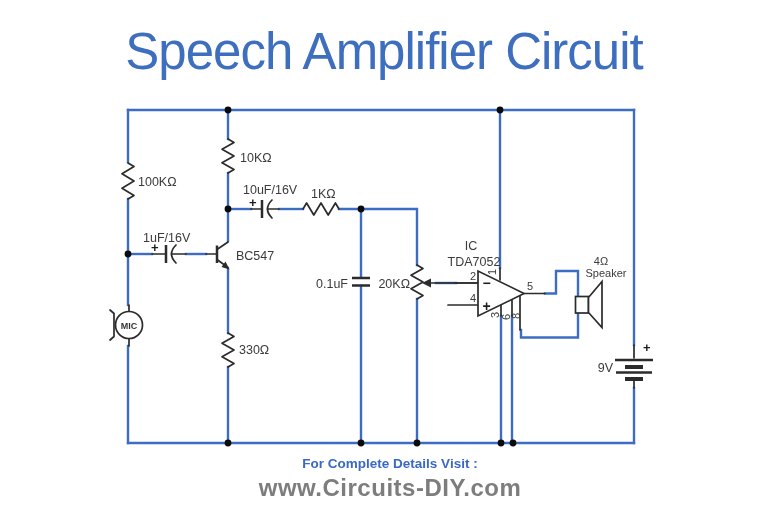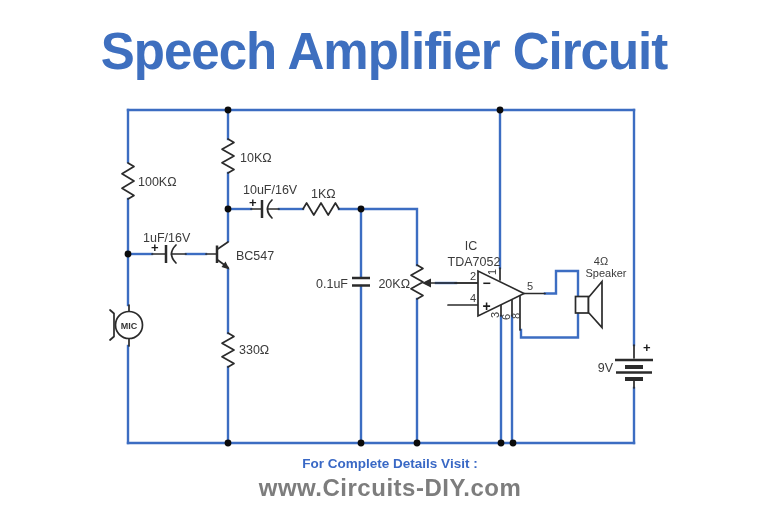--- a/index.html
+++ b/index.html
@@ -3,21 +3,21 @@
 <meta charset="utf-8">
 <style>
   :root{
     --wire:#3c6dc2; --component:#2b2b2b; --title:#3e6fbf;
     --footer-blue:#3968c5; --footer-gray:#7d7d7d; --label:#3b3b3b;
   }
   html,body{margin:0;padding:0;background:#fff;}
   #canvas{position:relative;width:768px;height:520px;background:#fff;overflow:hidden;
           font-family:"Liberation Sans",sans-serif;}
   h1.title{position:absolute;top:22px;left:0;width:768px;margin:0;text-align:center;
-           font-size:51px;font-weight:bold;letter-spacing:-1px;color:var(--title);}
+           font-size:51px;font-weight:normal;letter-spacing:-1px;color:var(--title);}
   .footer{position:absolute;left:0;width:780px;text-align:center;}
   .footer-line1{top:456px;font-size:13.5px;font-weight:bold;color:var(--footer-blue);}
   .footer-line2{top:474px;font-size:24px;font-weight:bold;color:var(--footer-gray);letter-spacing:.5px;}
   svg{position:absolute;top:0;left:0;}
   .wire{stroke:var(--wire);stroke-width:2.4;fill:none;stroke-linecap:square;stroke-linejoin:miter;}
   .comp{stroke:var(--component);stroke-width:1.7;fill:none;stroke-linecap:round;stroke-linejoin:round;}
   .compw{stroke:var(--component);stroke-width:2.5;fill:none;}
   .compt{stroke:var(--component);stroke-width:4;fill:none;}
   .fillc{fill:var(--component);stroke:none;}
   .whitefill{fill:#fff;stroke:var(--component);stroke-width:1.7;}

